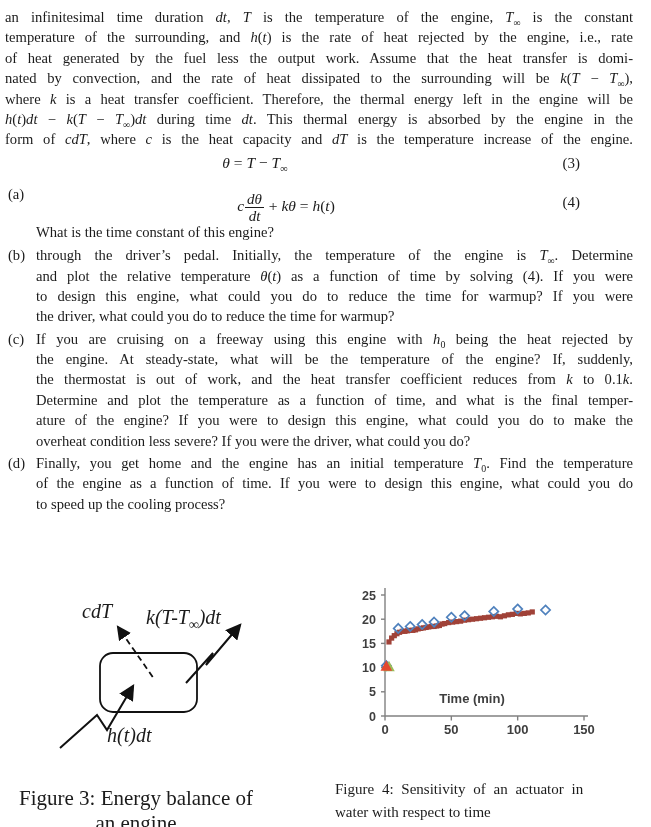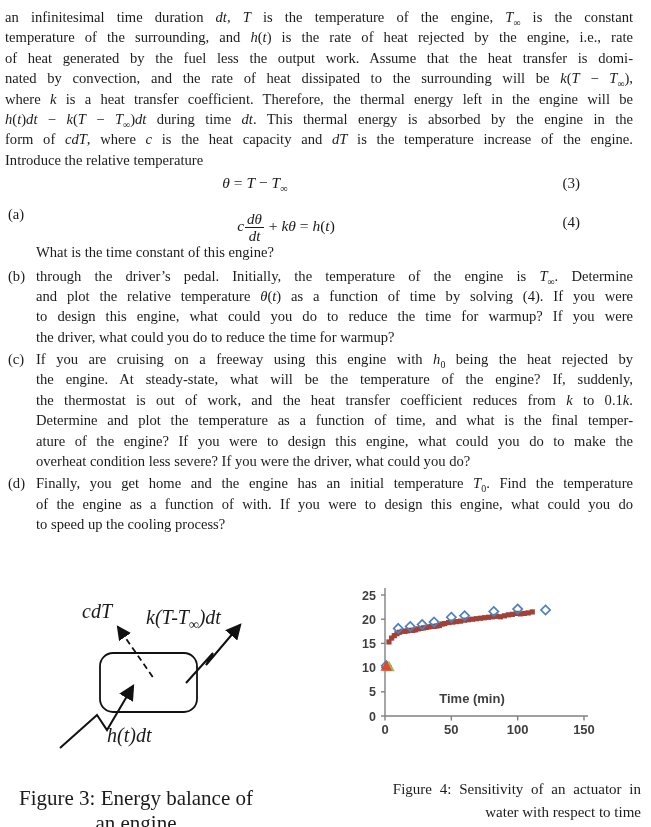--- a/index.html
+++ b/index.html
@@ -32,39 +32,38 @@
   .fig3-label{position:absolute;font-style:italic;font-size:20px;line-height:22px;
               white-space:nowrap;}
   .lbl-cdt{left:72px;top:15px;}
   .lbl-k{left:136px;top:21px;text-align:center;}
   .lbl-h{left:97px;top:139px;}
   .fig3-caption{position:absolute;left:0;top:201px;width:252px;text-align:center;
                 font-size:21px;}
   
   .fig4{position:absolute;left:335px;top:583px;width:306px;height:244px;}
   .fig4 svg{position:absolute;left:0;top:0;}
-  .fig4-caption{position:absolute;left:0;top:195px;width:100%;text-align:right;
+  .fig4-caption{position:absolute;left:0;top:195px;width:100%;text-align:left;
                 font-size:15px;line-height:23px;}
   .fig4-caption .cap1{word-spacing:4px;}
   .chart-text{font-family:"Liberation Sans",sans-serif;}
 </style>
 </head>
 <body>
 
 <div class="page">
 
   <div>
     <div class="tline jl">an infinitesimal time duration <i>dt</i>, <i>T</i> is the temperature of the engine, <i>T</i><sub>∞</sub> is the constant</div>
     <div class="tline jl">temperature of the surrounding, and <i>h</i>(<i>t</i>) is the rate of heat rejected by the engine, i.e., rate</div>
     <div class="tline jl">of heat generated by the fuel less the output work. Assume that the heat transfer is domi-</div>
     <div class="tline jl">nated by convection, and the rate of heat dissipated to the surrounding will be <i>k</i>(<i>T</i> − <i>T</i><sub>∞</sub>),</div>
     <div class="tline jl">where <i>k</i> is a heat transfer coefficient. Therefore, the thermal energy left in the engine will be</div>
     <div class="tline jl"><i>h</i>(<i>t</i>)<i>dt</i> − <i>k</i>(<i>T</i> − <i>T</i><sub>∞</sub>)<i>dt</i> during time <i>dt</i>. This thermal energy is absorbed by the engine in the</div>
     <div class="tline jl">form of <i>cdT</i>, where <i>c</i> is the heat capacity and <i>dT</i> is the temperature increase of the engine.</div>
-    <div class="tline">Introduce the relative temperature</div>
   </div>
 
   <div class="eqrow">
     <span class="eq-center"><i>θ</i> = <i>T</i> − <i>T</i><sub>∞</sub></span>
     <span class="eq-num">(3)</span>
   </div>
 
   <div class="item">
     <span class="item-label">(a)</span>
     <div class="eqrow-tall">
@@ -88,21 +87,21 @@
     <div class="tline jl">the engine. At steady-state, what will be the temperature of the engine? If, suddenly,</div>
     <div class="tline jl">the thermostat is out of work, and the heat transfer coefficient reduces from <i>k</i> to 0.1<i>k</i>.</div>
     <div class="tline jl">Determine and plot the temperature as a function of time, and what is the final temper-</div>
     <div class="tline jl">ature of the engine? If you were to design this engine, what could you do to make the</div>
     <div class="tline">overheat condition less severe? If you were the driver, what could you do?</div>
   </div>
 
   <div class="item">
     <span class="item-label">(d)</span>
     <div class="tline jl">Finally, you get home and the engine has an initial temperature <i>T</i><sub>0</sub>. Find the temperature</div>
-    <div class="tline jl">of the engine as a function of with. If you were to design this engine, what could you do</div>
+    <div class="tline jl">of the engine as a function of time. If you were to design this engine, what could you do</div>
     <div class="tline">to speed up the cooling process?</div>
   </div>
 
   <div class="fig3">
     <svg width="290" height="195" viewBox="0 0 290 195">
       <defs>
         <marker id="arrowhead" viewBox="0 0 10 10" refX="8.5" refY="5" markerWidth="8" markerHeight="8" orient="auto-start-reverse">
           <path d="M0,0 L10,5 L0,10 z" fill="#111"></path>
         </marker>
       </defs>

